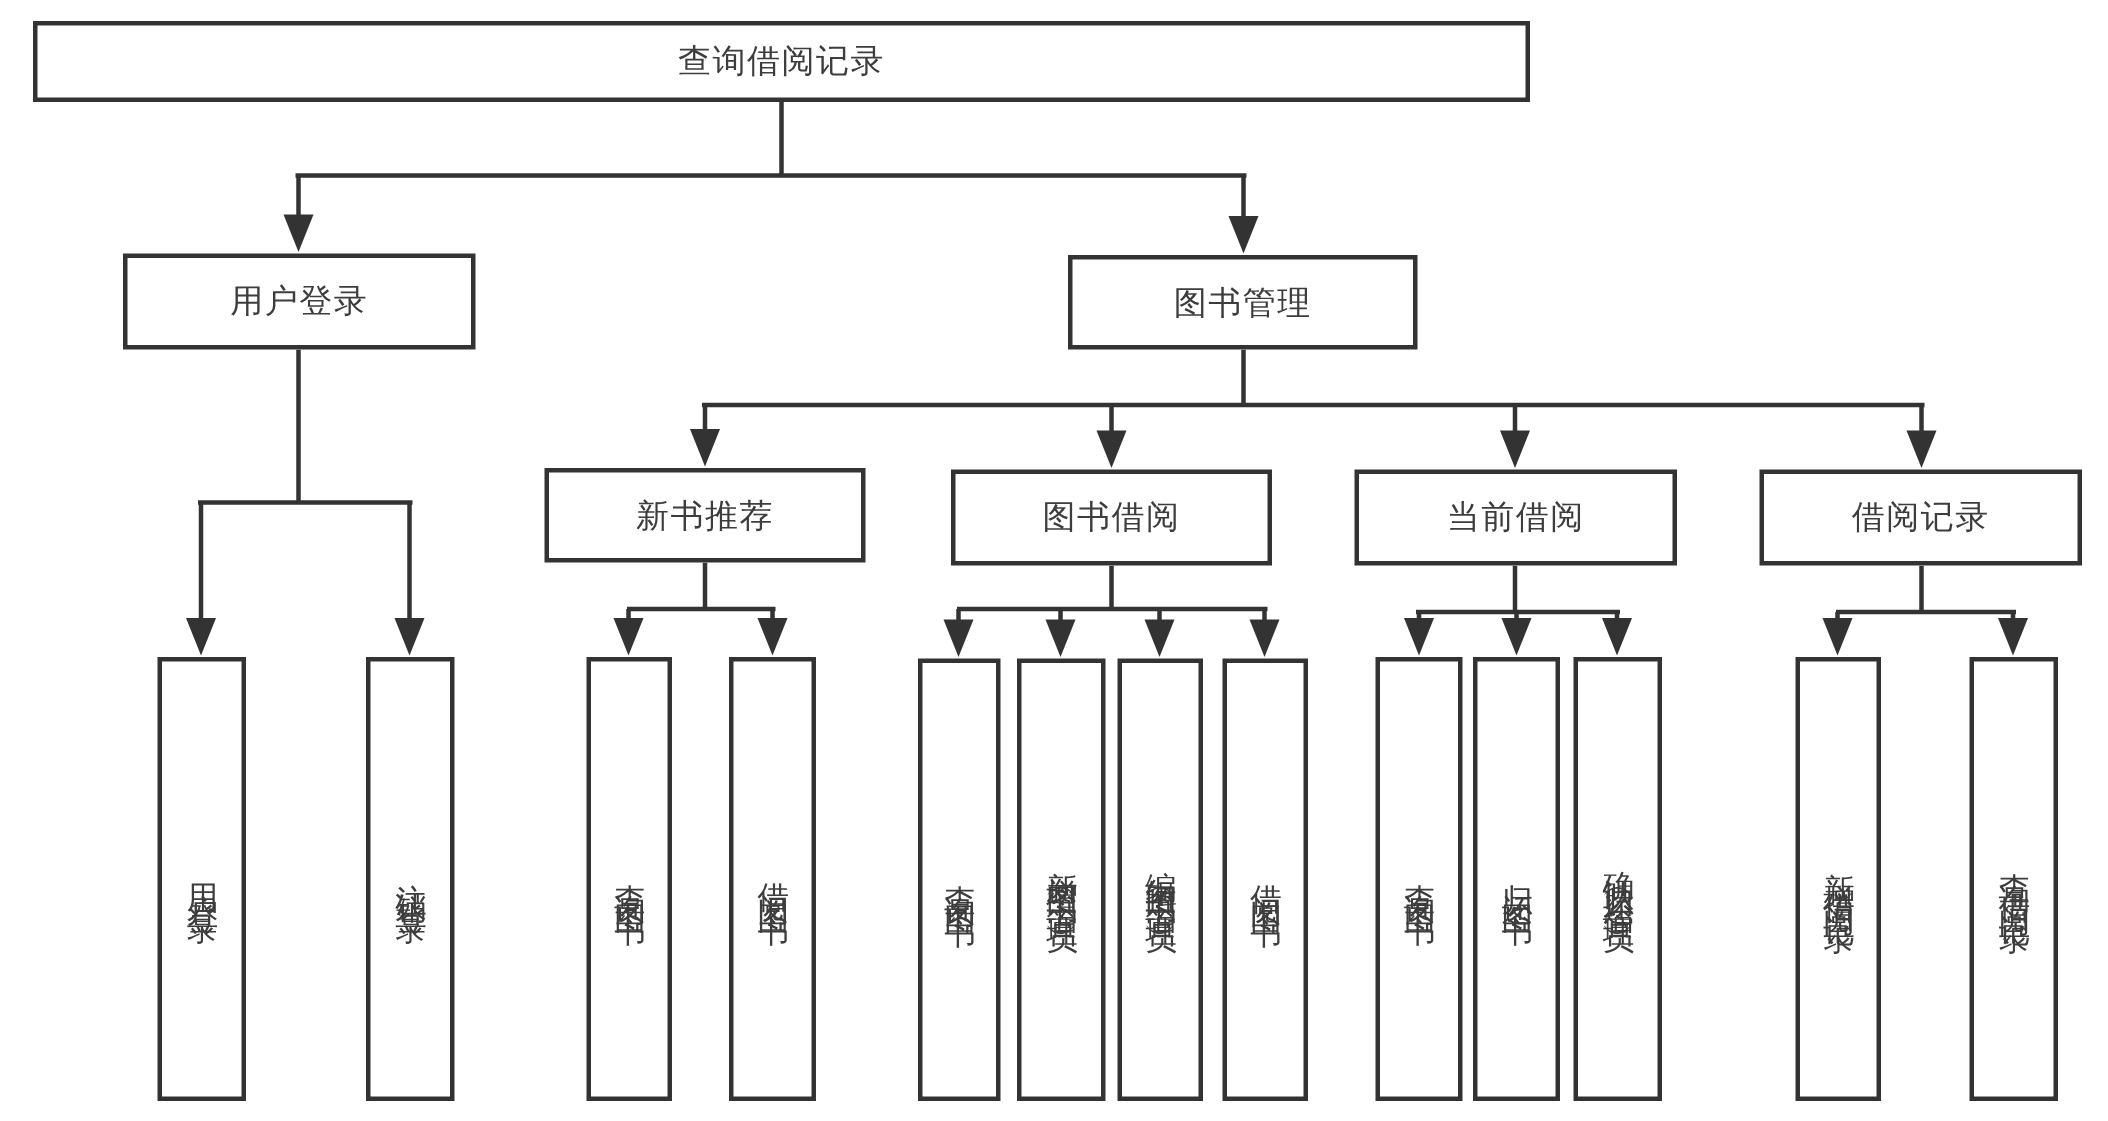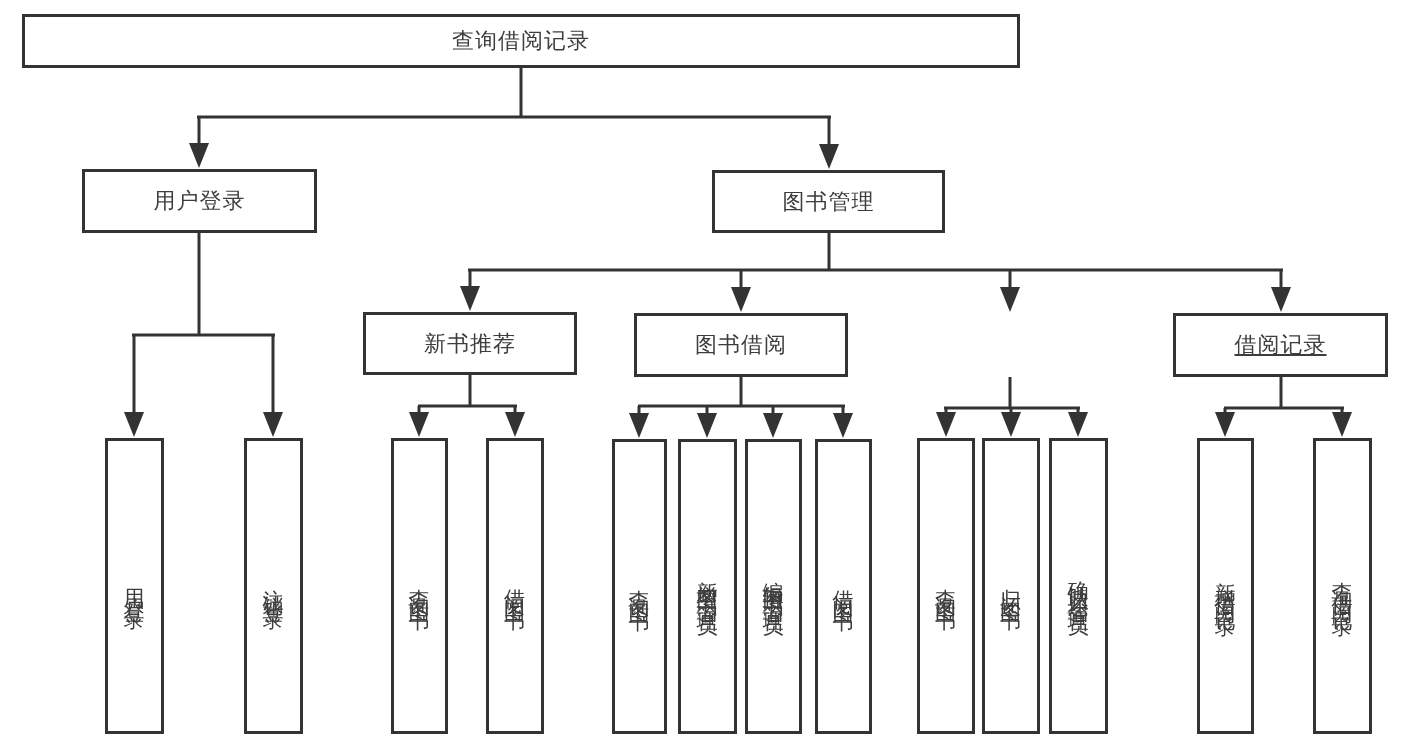--- a/index.html
+++ b/index.html
@@ -116,21 +116,24 @@
   <div class="box" style="left:712px;top:170px;width:233px;height:63px;text-align:center;">
     <span class="htext">图书管理</span>
   </div>
 
   <div class="box" style="left:363px;top:312px;width:214px;height:63px;">
     <span class="htext">新书推荐</span>
   </div>
   <div class="box" style="left:634px;top:313px;width:214px;height:64px;">
     <span class="htext">图书借阅</span>
   </div>
-  <div class="box" style="left:1173px;top:313px;width:215px;height:64px;text-decoration:underline;">
+  <div class="box" style="left:903px;top:313px;width:215px;height:64px;">
+    <span class="htext">当前借阅</span>
+  </div>
+  <div class="box" style="left:1173px;top:313px;width:215px;height:64px;">
     <span class="htext">借阅记录</span>
   </div>
 
   <div class="box" style="left:105px;top:438px;width:59px;height:296px;">
     <span class="vtext">用户登录</span>
   </div>
   <div class="box" style="left:244px;top:438px;width:59px;height:296px;">
     <span class="vtext">注销登录</span>
   </div>
 

